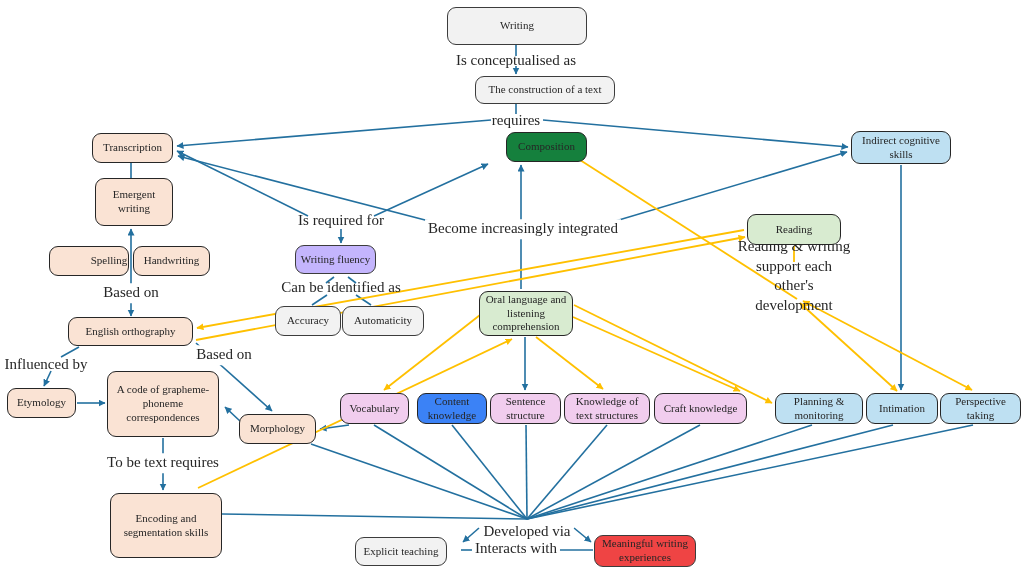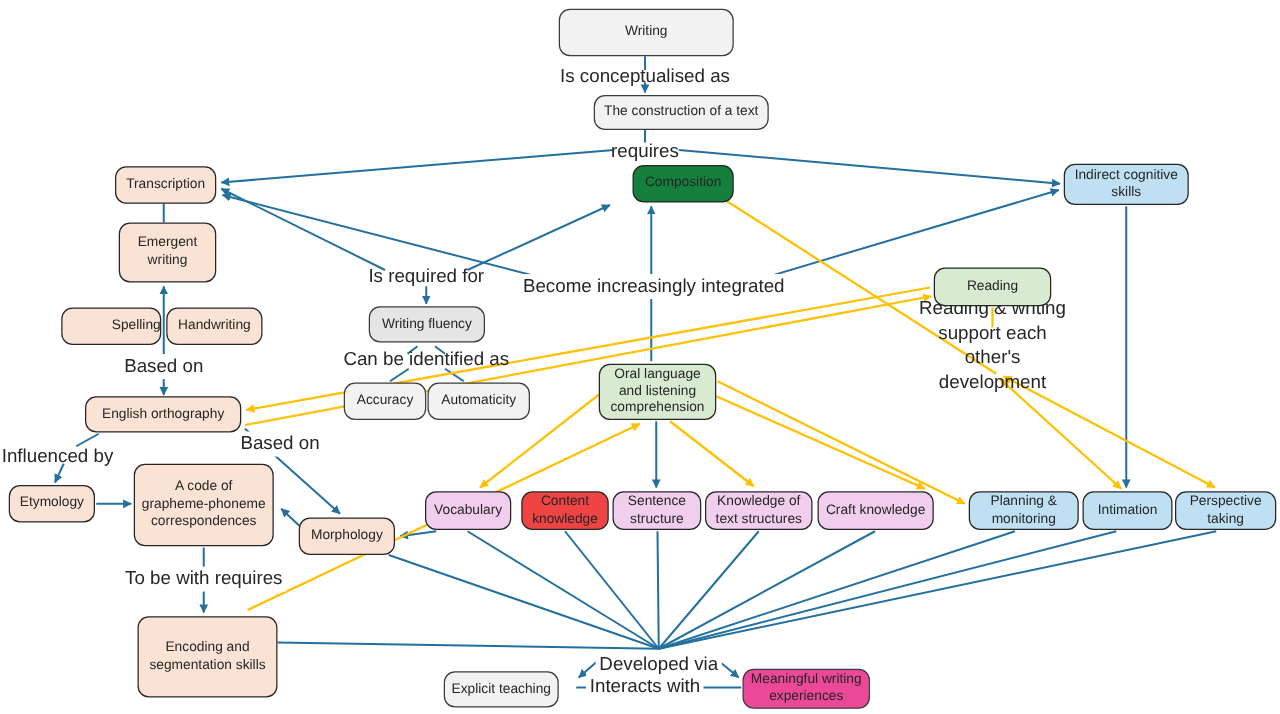--- a/index.html
+++ b/index.html
@@ -1,17 +1,17 @@
 <!DOCTYPE html>
 <html><head>
 <meta charset="utf-8">
 <style>
   html,body{margin:0;padding:0;background:#ffffff;}
   #stage{position:relative;width:1024px;height:571px;background:#ffffff;overflow:hidden;
-         font-family:Liberation Sans, sans-serif;}
+         font-family:Liberation Serif, serif;}
   #edges{position:absolute;left:0;top:0;z-index:1;}
   .node{position:absolute;z-index:3;display:flex;align-items:center;justify-content:center;
         text-align:center;border-radius:9px;font-size:11px;line-height:1.25;color:#262626;
         box-sizing:border-box;padding:2px 4px;}
   .lbl{position:absolute;z-index:2;transform:translate(-50%,-50%);font-size:15px;color:#262626;
        text-align:center;white-space:nowrap;line-height:1.3;}
   .lbl.wrap{white-space:normal;}
   .lbl.bg{background:#ffffff;padding:0 3px;}
 </style>
 </head>
@@ -85,47 +85,47 @@
   <div id="nodes-layer">
       <div class="node" style="left: 447px; top: 7px; width: 140px; height: 38px; background: rgb(242, 242, 242); border: 1.6px solid rgb(60, 60, 60);">Writing</div>
       <div class="node" style="left: 447px; top: 76px; width: 140px; height: 28px; background: rgb(242, 242, 242); border: 1.6px solid rgb(60, 60, 60); margin-left: 28px;">The construction of a text</div>
       <div class="node" style="left: 92px; top: 133px; width: 81px; height: 30px; background: rgb(250, 227, 212); border: 1.6px solid rgb(38, 38, 38);">Transcription</div>
       <div class="node" style="left: 481px; top: 132px; width: 81px; height: 30px; background: #15803d; border: 1.6px solid rgb(38, 38, 38); margin-left: 25px;">Composition</div>
       <div class="node" style="left: 851px; top: 131px; width: 100px; height: 33px; background: rgb(190, 224, 242); border: 1.6px solid rgb(38, 38, 38);">Indirect cognitive skills</div>
       <div class="node" style="left: 95px; top: 178px; width: 78px; height: 48px; background: rgb(250, 227, 212); border: 1.6px solid rgb(38, 38, 38);">Emergent writing</div>
       <div class="node" style="left: 49px; top: 246px; width: 80px; height: 30px; background: rgb(250, 227, 212); border: 1.6px solid rgb(38, 38, 38); padding-left: 44px;">Spelling</div>
       <div class="node" style="left: 133px; top: 246px; width: 77px; height: 30px; background: rgb(250, 227, 212); border: 1.6px solid rgb(38, 38, 38);">Handwriting</div>
       <div class="node" style="left: 747px; top: 214px; width: 94px; height: 31px; background: rgb(216, 235, 208); border: 1.6px solid rgb(38, 38, 38);">Reading</div>
-      <div class="node" style="left: 295px; top: 245px; width: 93px; height: 29px; background: #e5e5e5; border: 1.6px solid rgb(60, 60, 60);">Writing fluency</div>
+      <div class="node" style="left: 295px; top: 245px; width: 81px; height: 29px; background: #c4b5fd; border: 1.6px solid rgb(60, 60, 60);">Writing fluency</div>
       <div class="node" style="left: 275px; top: 306px; width: 66px; height: 30px; background: rgb(242, 242, 242); border: 1.6px solid rgb(60, 60, 60);">Accuracy</div>
       <div class="node" style="left: 342px; top: 306px; width: 82px; height: 30px; background: rgb(242, 242, 242); border: 1.6px solid rgb(60, 60, 60);">Automaticity</div>
       <div class="node" style="left: 68px; top: 317px; width: 125px; height: 29px; background: rgb(250, 227, 212); border: 1.6px solid rgb(38, 38, 38);">English orthography</div>
       <div class="node" style="left: 479px; top: 291px; width: 94px; height: 45px; background: rgb(216, 235, 208); border: 1.6px solid rgb(38, 38, 38);">Oral language and listening comprehension</div>
       <div class="node" style="left: 7px; top: 388px; width: 69px; height: 30px; background: rgb(250, 227, 212); border: 1.6px solid rgb(38, 38, 38);">Etymology</div>
       <div class="node" style="left: 107px; top: 371px; width: 112px; height: 66px; background: rgb(250, 227, 212); border: 1.6px solid rgb(38, 38, 38);">A code of grapheme-phoneme correspondences</div>
       <div class="node" style="left: 239px; top: 414px; width: 77px; height: 30px; background: rgb(250, 227, 212); border: 1.6px solid rgb(38, 38, 38);">Morphology</div>
       <div class="node" style="left: 340px; top: 393px; width: 69px; height: 31px; background: rgb(241, 205, 238); border: 1.6px solid rgb(38, 38, 38);">Vocabulary</div>
-      <div class="node" style="left: 417px; top: 393px; width: 70px; height: 31px; background: #ef4444; border: 1.6px solid rgb(38, 38, 38);">Content knowledge</div>
+      <div class="node" style="left: 417px; top: 393px; width: 70px; height: 31px; background: #3b82f6; border: 1.6px solid rgb(38, 38, 38);">Content knowledge</div>
       <div class="node" style="left: 490px; top: 393px; width: 71px; height: 31px; background: rgb(241, 205, 238); border: 1.6px solid rgb(38, 38, 38);">Sentence structure</div>
       <div class="node" style="left: 564px; top: 393px; width: 86px; height: 31px; background: rgb(241, 205, 238); border: 1.6px solid rgb(38, 38, 38);">Knowledge of text structures</div>
       <div class="node" style="left: 654px; top: 393px; width: 93px; height: 31px; background: rgb(241, 205, 238); border: 1.6px solid rgb(38, 38, 38);">Craft knowledge</div>
       <div class="node" style="left: 775px; top: 393px; width: 88px; height: 31px; background: rgb(190, 224, 242); border: 1.6px solid rgb(38, 38, 38);">Planning &amp; monitoring</div>
       <div class="node" style="left: 866px; top: 393px; width: 72px; height: 31px; background: rgb(190, 224, 242); border: 1.6px solid rgb(38, 38, 38);">Intimation</div>
       <div class="node" style="left: 940px; top: 393px; width: 81px; height: 31px; background: rgb(190, 224, 242); border: 1.6px solid rgb(38, 38, 38);">Perspective taking</div>
       <div class="node" style="left: 110px; top: 493px; width: 112px; height: 65px; background: rgb(250, 227, 212); border: 1.6px solid rgb(38, 38, 38);">Encoding and segmentation skills</div>
       <div class="node" style="left: 355px; top: 537px; width: 92px; height: 29px; background: rgb(242, 242, 242); border: 1.6px solid rgb(60, 60, 60);">Explicit teaching</div>
-      <div class="node" style="left: 594px; top: 535px; width: 102px; height: 32px; background: #ec4899; border: 1.6px solid rgb(60, 60, 60);">Meaningful writing experiences</div>
+      <div class="node" style="left: 594px; top: 535px; width: 102px; height: 32px; background: #ef4444; border: 1.6px solid rgb(60, 60, 60);">Meaningful writing experiences</div>
     </div>
   <div id="labels-layer">
       <div class="lbl" style="left: 516px; top: 61px; color: rgb(38, 38, 38);">Is conceptualised as</div>
       <div class="lbl" style="left: 516px; top: 121px; color: rgb(38, 38, 38);">requires</div>
       <div class="lbl" style="left: 341px; top: 221px; color: rgb(38, 38, 38);">Is required for</div>
       <div class="lbl bg" style="left: 523px; top: 229px; color: rgb(38, 38, 38);">Become increasingly integrated</div>
       <div class="lbl bg" style="left: 131px; top: 293px; color: rgb(38, 38, 38);">Based on</div>
       <div class="lbl" style="left: 341px; top: 288px; color: rgb(38, 38, 38);">Can be identified as</div>
       <div class="lbl wrap" style="left: 794px; top: 276px; width: 118px; color: rgb(38, 38, 38);">Reading &amp; writing support each other's development</div>
       <div class="lbl" style="left: 46px; top: 365px; color: rgb(38, 38, 38);">Influenced by</div>
       <div class="lbl bg" style="left: 224px; top: 355px; color: rgb(38, 38, 38);">Based on</div>
-      <div class="lbl bg" style="left: 163px; top: 463px; color: rgb(38, 38, 38);">To be with requires</div>
+      <div class="lbl bg" style="left: 163px; top: 463px; color: rgb(38, 38, 38);">To be text requires</div>
       <div class="lbl bg" style="left: 527px; top: 532px; color: rgb(38, 38, 38);">Developed via</div>
       <div class="lbl bg" style="left: 516px; top: 549px; color: rgb(38, 38, 38);">Interacts with</div>
     </div>
 </div>
 
 </body></html>

